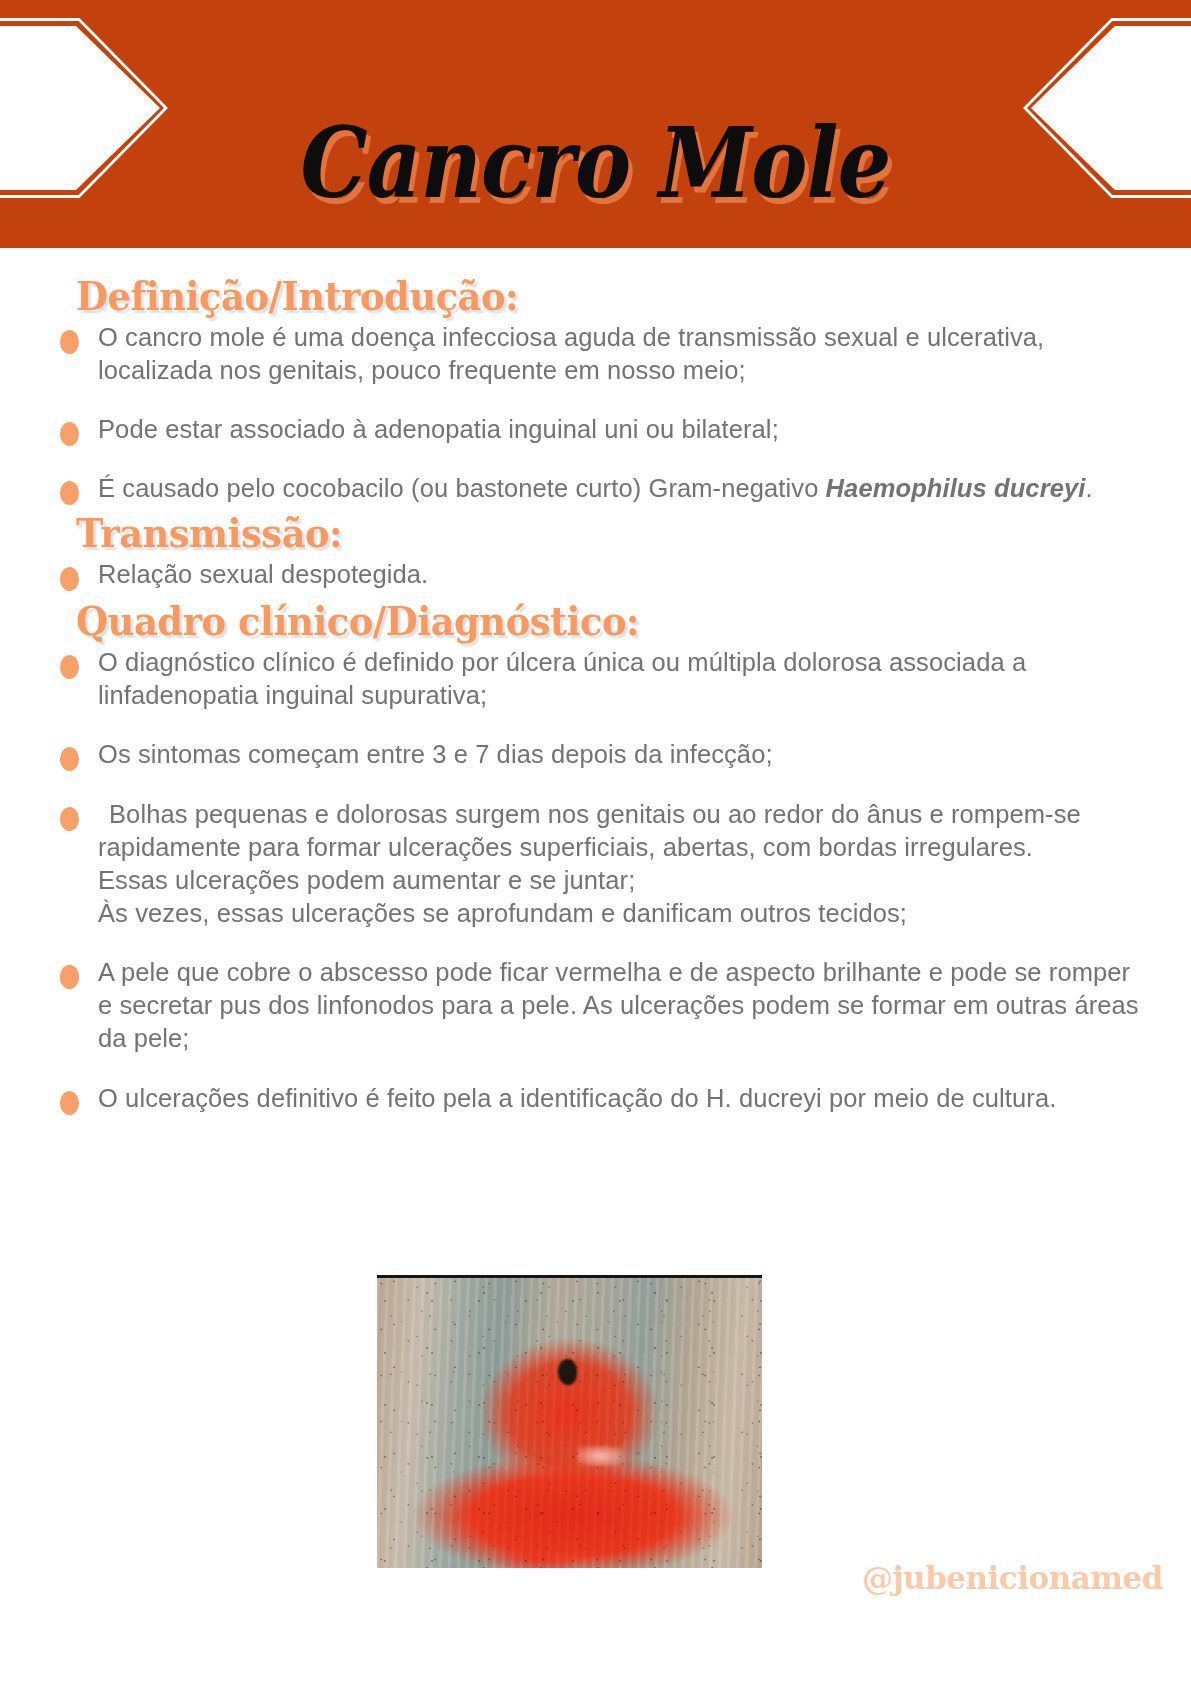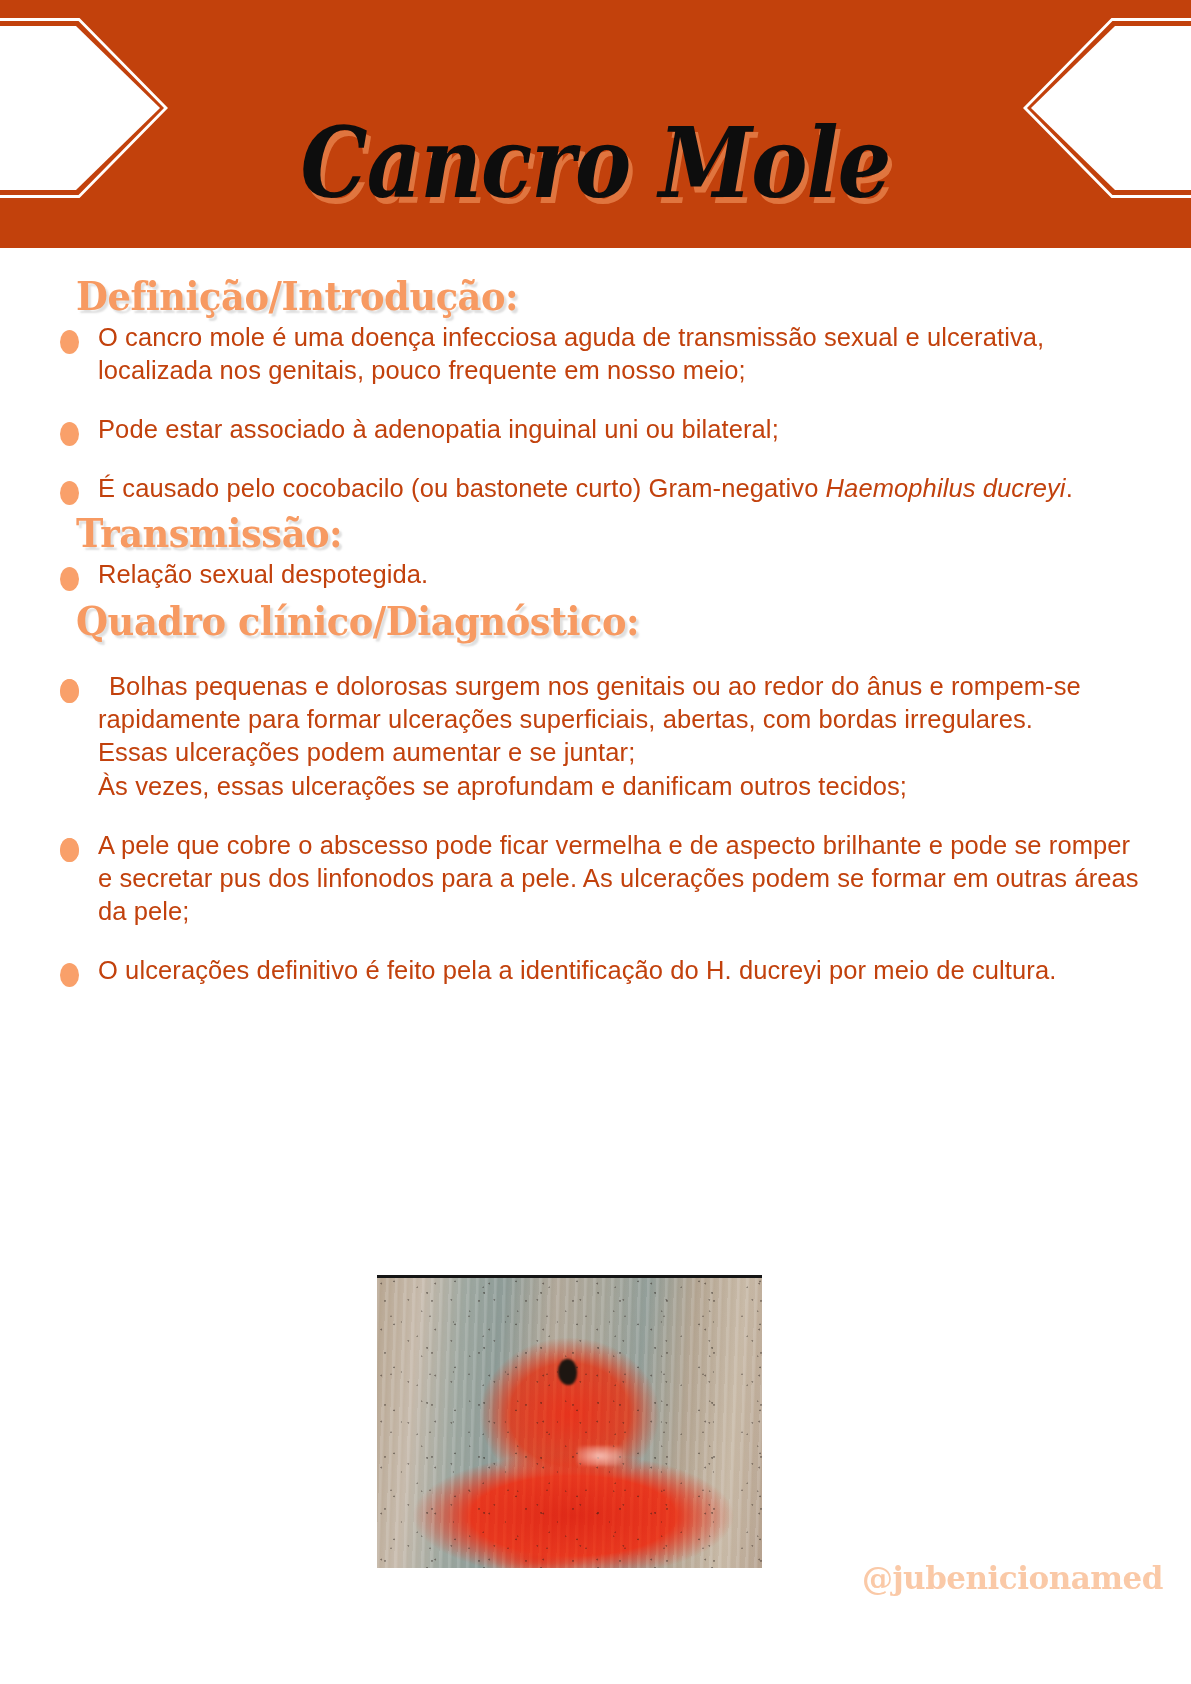--- a/index.html
+++ b/index.html
@@ -120,36 +120,37 @@
     list-style: none;
     margin: 0;
     padding: 0;
   }
   .bullet-item {
     position: relative;
     padding-left: 46px;
     margin: 0 0 26px 0;
     font-size: 25.5px;
     line-height: 1.30;
-    color: #c2410c;
+    color: #737373;
     font-weight: 300;
     letter-spacing: 0.1px;
   }
   .bullet-item:last-child { margin-bottom: 0; }
   .bullet-dot {
     position: absolute;
     left: 8px;
     top: 9px;
     width: 19px;
     height: 24px;
     border-radius: 50%;
     background: #f9a06a;
   }
   .bullet-item .ital {
     font-style: italic;
+    font-weight: bold;
   }
 
   
   .group-transmissao .bullet-item { margin-bottom: 8px; }
   .group-def { margin-bottom: 6px; }
 
   
   .photo-wrap {
     position: absolute;
     left: 337px;
@@ -280,20 +281,25 @@
         <span>Relação sexual despotegida.</span>
       </li>
     </ul>
   </section>
 
   <section>
     <h2 class="section-heading tight">Quadro clínico/Diagnóstico:</h2>
     <ul class="bullet-list">
       <li class="bullet-item">
         <span class="bullet-dot"></span>
+        <span>O diagnóstico clínico é definido por úlcera única ou múltipla dolorosa associada a linfadenopatia inguinal supurativa;</span>
+      </li>
+      <li class="bullet-item">
+        <span class="bullet-dot"></span>
+        <span>Os sintomas começam entre 3 e 7 dias depois da infecção;</span>
       </li>
       <li class="bullet-item">
         <span class="bullet-dot"></span>
         <span class="pre" style="white-space: pre-line; margin-left: 11px;">Bolhas pequenas e dolorosas surgem nos genitais ou ao redor do ânus e rompem-se rapidamente para formar ulcerações superficiais, abertas, com bordas irregulares.
 Essas ulcerações podem aumentar e se juntar;
 Às vezes, essas ulcerações se aprofundam e danificam outros tecidos;</span>
       </li>
       <li class="bullet-item">
         <span class="bullet-dot"></span>
       </li>

